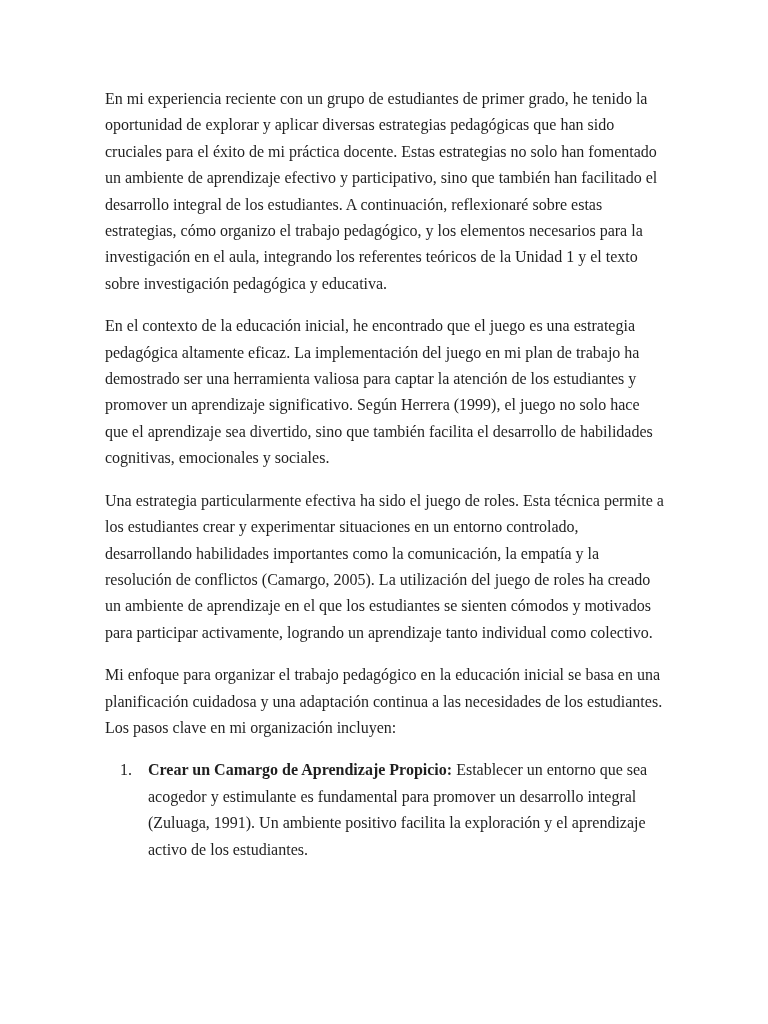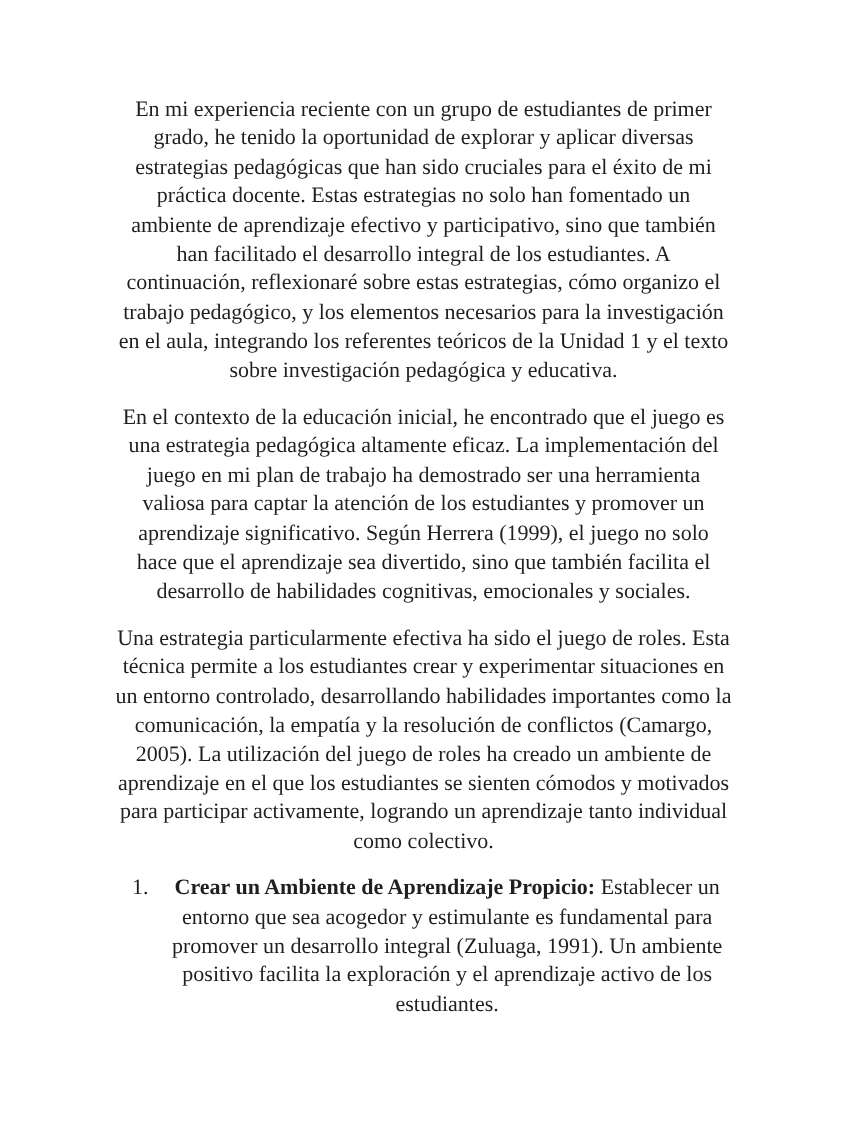--- a/index.html
+++ b/index.html
@@ -12,24 +12,24 @@
     width: 768px;
     height: 1024px;
     background: #ffffff;
     box-sizing: border-box;
     padding: 86px 105px 0 105px;
     overflow: hidden;
   }
   .content {
     width: 560px;
     font-family: "Liberation Serif", "DejaVu Serif", serif;
-    font-size: 20px;
+    font-size: 16px;
     line-height: 26.4px;
     color: #1f1f1f;
-    text-align: center;
+    text-align: left;
   }
   .content p {
     margin: 0 0 16px 0;
   }
   .olist {
     margin-top: 0;
   }
   .li {
     position: relative;
     padding-left: 43px;
@@ -45,21 +45,22 @@
   }
 </style>
 </head>
 <body>
 
 <div class="page">
   <div class="content">
     <p>En mi experiencia reciente con un grupo de estudiantes de primer grado, he tenido la oportunidad de explorar y aplicar diversas estrategias pedagógicas que han sido cruciales para el éxito de mi práctica docente. Estas estrategias no solo han fomentado un ambiente de aprendizaje efectivo y participativo, sino que también han facilitado el desarrollo integral de los estudiantes. A continuación, reflexionaré sobre estas estrategias, cómo organizo el trabajo pedagógico, y los elementos necesarios para la investigación en el aula, integrando los referentes teóricos de la Unidad 1 y el texto sobre investigación pedagógica y educativa.</p>
     <p>En el contexto de la educación inicial, he encontrado que el juego es una estrategia pedagógica altamente eficaz. La implementación del juego en mi plan de trabajo ha demostrado ser una herramienta valiosa para captar la atención de los estudiantes y promover un aprendizaje significativo. Según Herrera (1999), el juego no solo hace que el aprendizaje sea divertido, sino que también facilita el desarrollo de habilidades cognitivas, emocionales y sociales.</p>
     <p>Una estrategia particularmente efectiva ha sido el juego de roles. Esta técnica permite a los estudiantes crear y experimentar situaciones en un entorno controlado, desarrollando habilidades importantes como la comunicación, la empatía y la resolución de conflictos (Camargo, 2005). La utilización del juego de roles ha creado un ambiente de aprendizaje en el que los estudiantes se sienten cómodos y motivados para participar activamente, logrando un aprendizaje tanto individual como colectivo.</p>
+    <p>Mi enfoque para organizar el trabajo pedagógico en la educación inicial se basa en una planificación cuidadosa y una adaptación continua a las necesidades de los estudiantes. Los pasos clave en mi organización incluyen:</p>
 
     <div class="olist">
       <div class="li">
         <span class="num">1.</span>
-        <span class="li-body"><strong class="lead">Crear un Ambiente de Aprendizaje Propicio:</strong><span> Establecer un entorno que sea acogedor y estimulante es fundamental para promover un desarrollo integral (Zuluaga, 1991). Un ambiente positivo facilita la exploración y el aprendizaje activo de los estudiantes.</span></span>
+        <span class="li-body"><strong class="lead">Crear un Camargo de Aprendizaje Propicio:</strong><span> Establecer un entorno que sea acogedor y estimulante es fundamental para promover un desarrollo integral (Zuluaga, 1991). Un ambiente positivo facilita la exploración y el aprendizaje activo de los estudiantes.</span></span>
       </div>
     </div>
   </div>
 </div>
 
 </body></html>

